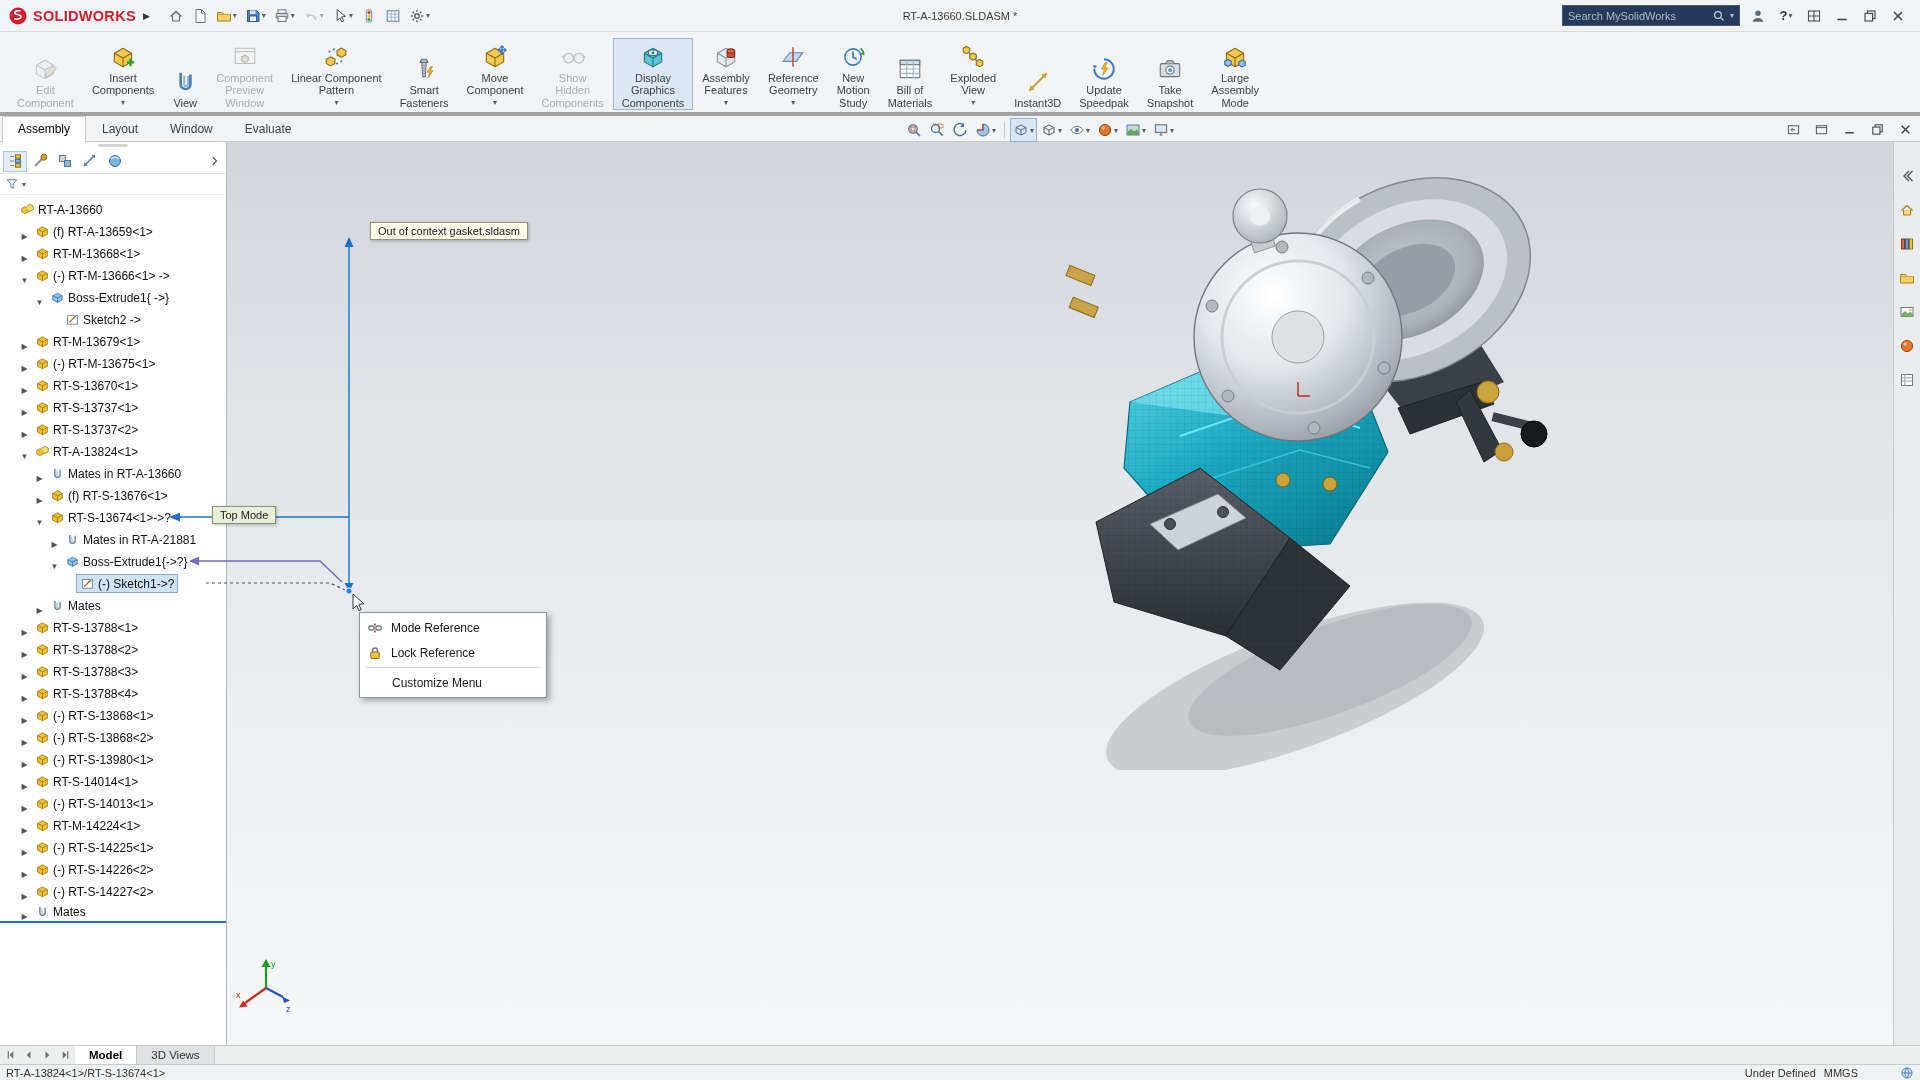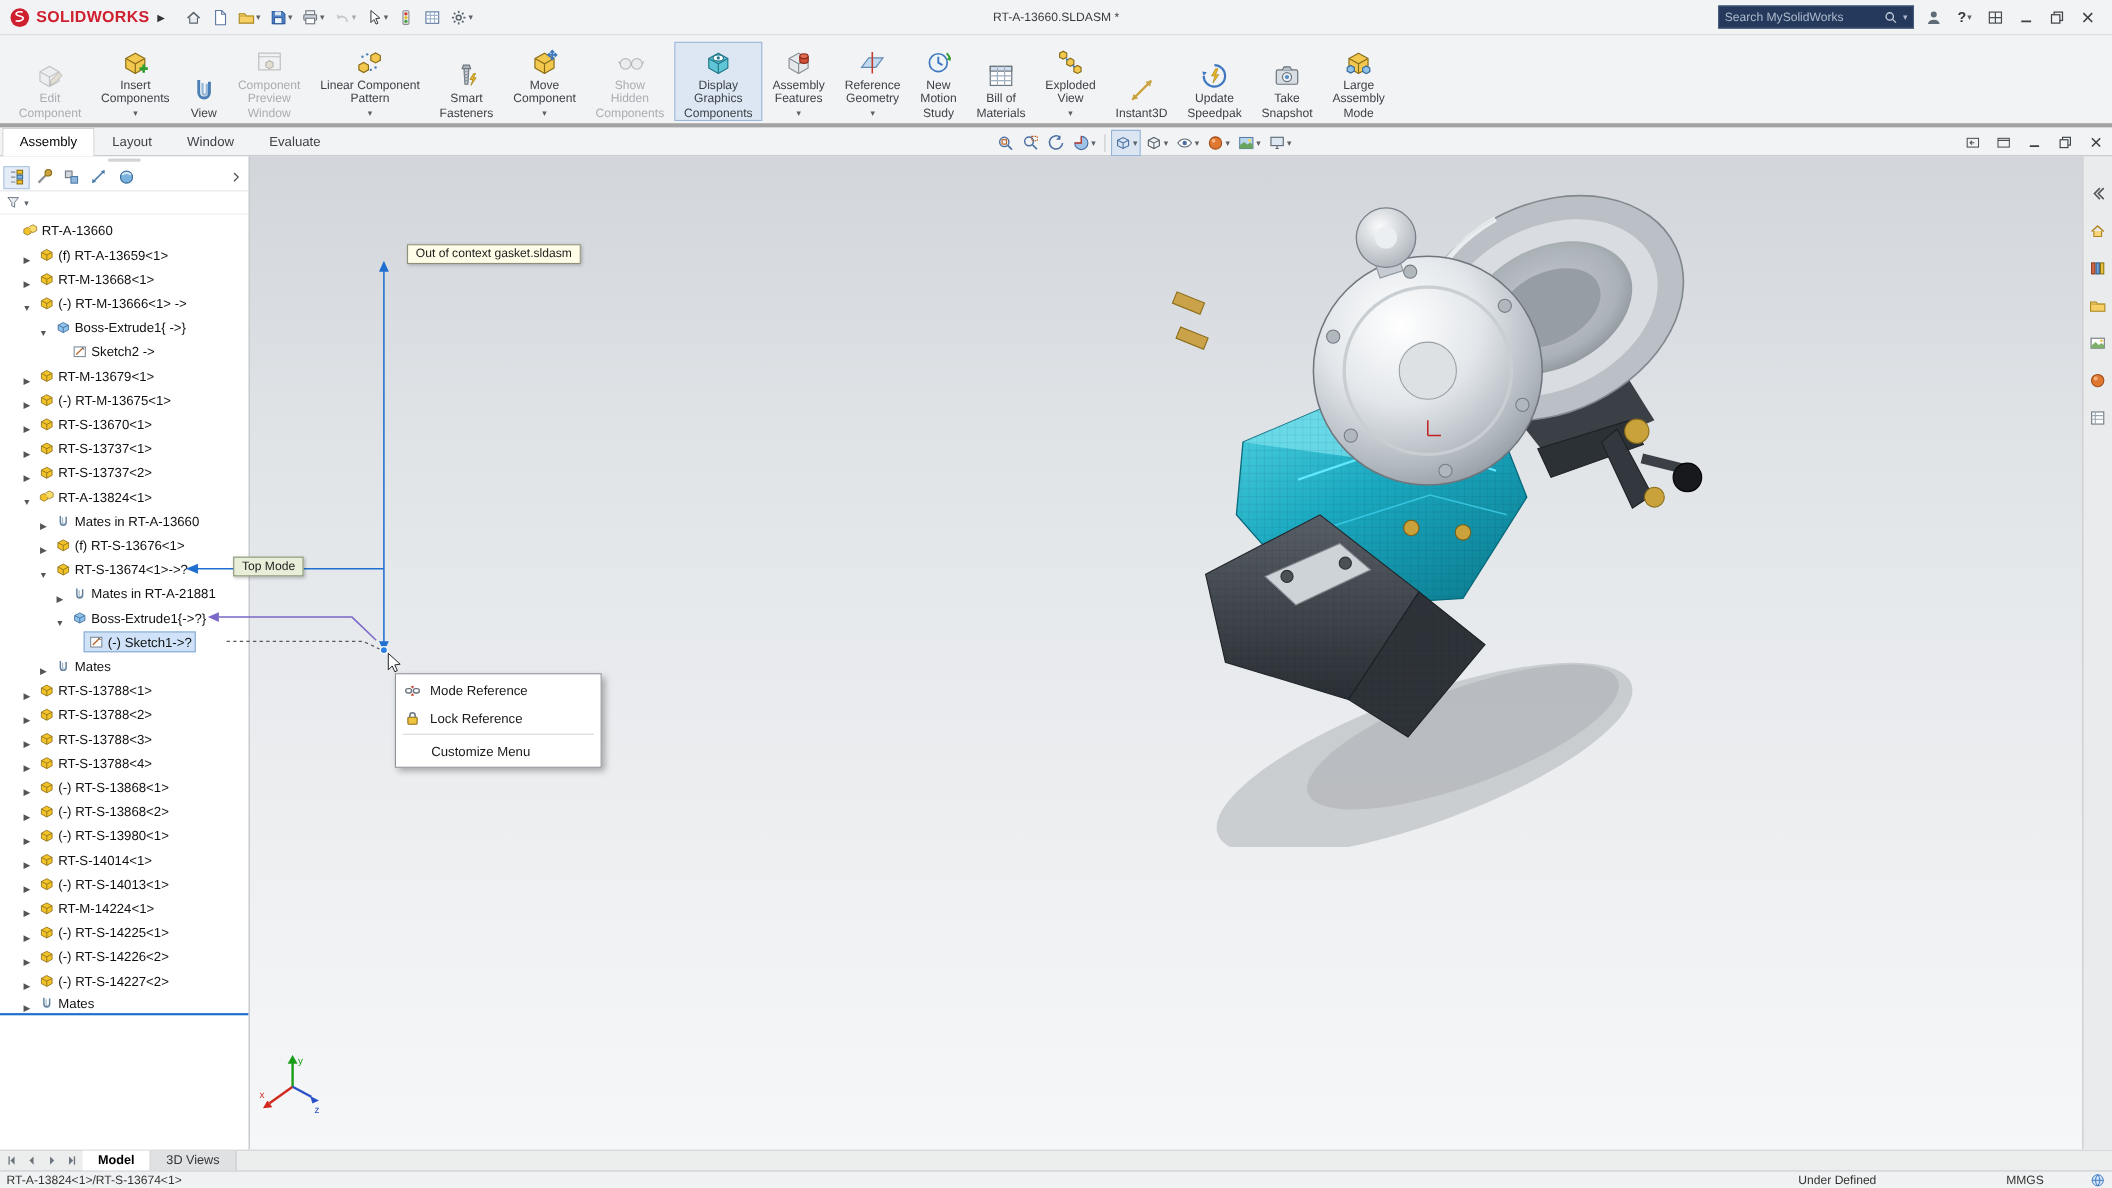--- a/index.html
+++ b/index.html
@@ -78,21 +78,21 @@
 
 
 #sheettabs{height:19px;background:#eceded;border-top:1px solid #c9cacb;display:flex;align-items:stretch}
 #sheetnav{display:flex;align-items:center;padding:0 2px;gap:1px}
 .snav{width:17px;height:15px;display:flex;align-items:center;justify-content:center}
 #mtabs{display:flex;align-items:stretch}
 .mtab{padding:1px 14px;font-size:11.5px;display:flex;align-items:center;border-right:1px solid #c9cacb;color:#333;background:#dfe1e3}
 .mtab.active{background:#fff;font-weight:bold;color:#000}
 #statusbar{height:16px;background:#f0f1f2;border-top:1px solid #c9cacb;display:flex;align-items:center;font-size:11px;color:#333;padding:0 6px;gap:8px}
 .sp{flex:1}
-.def{margin-right:110px}
+.def{}
 .uni{margin-right:34px}
 </style>
 </head>
 <body>
 
 <div id="app">
 
   <div id="titlebar">
     <span class="logo-mark">
       <svg width="20" height="20" viewBox="0 0 20 20">

